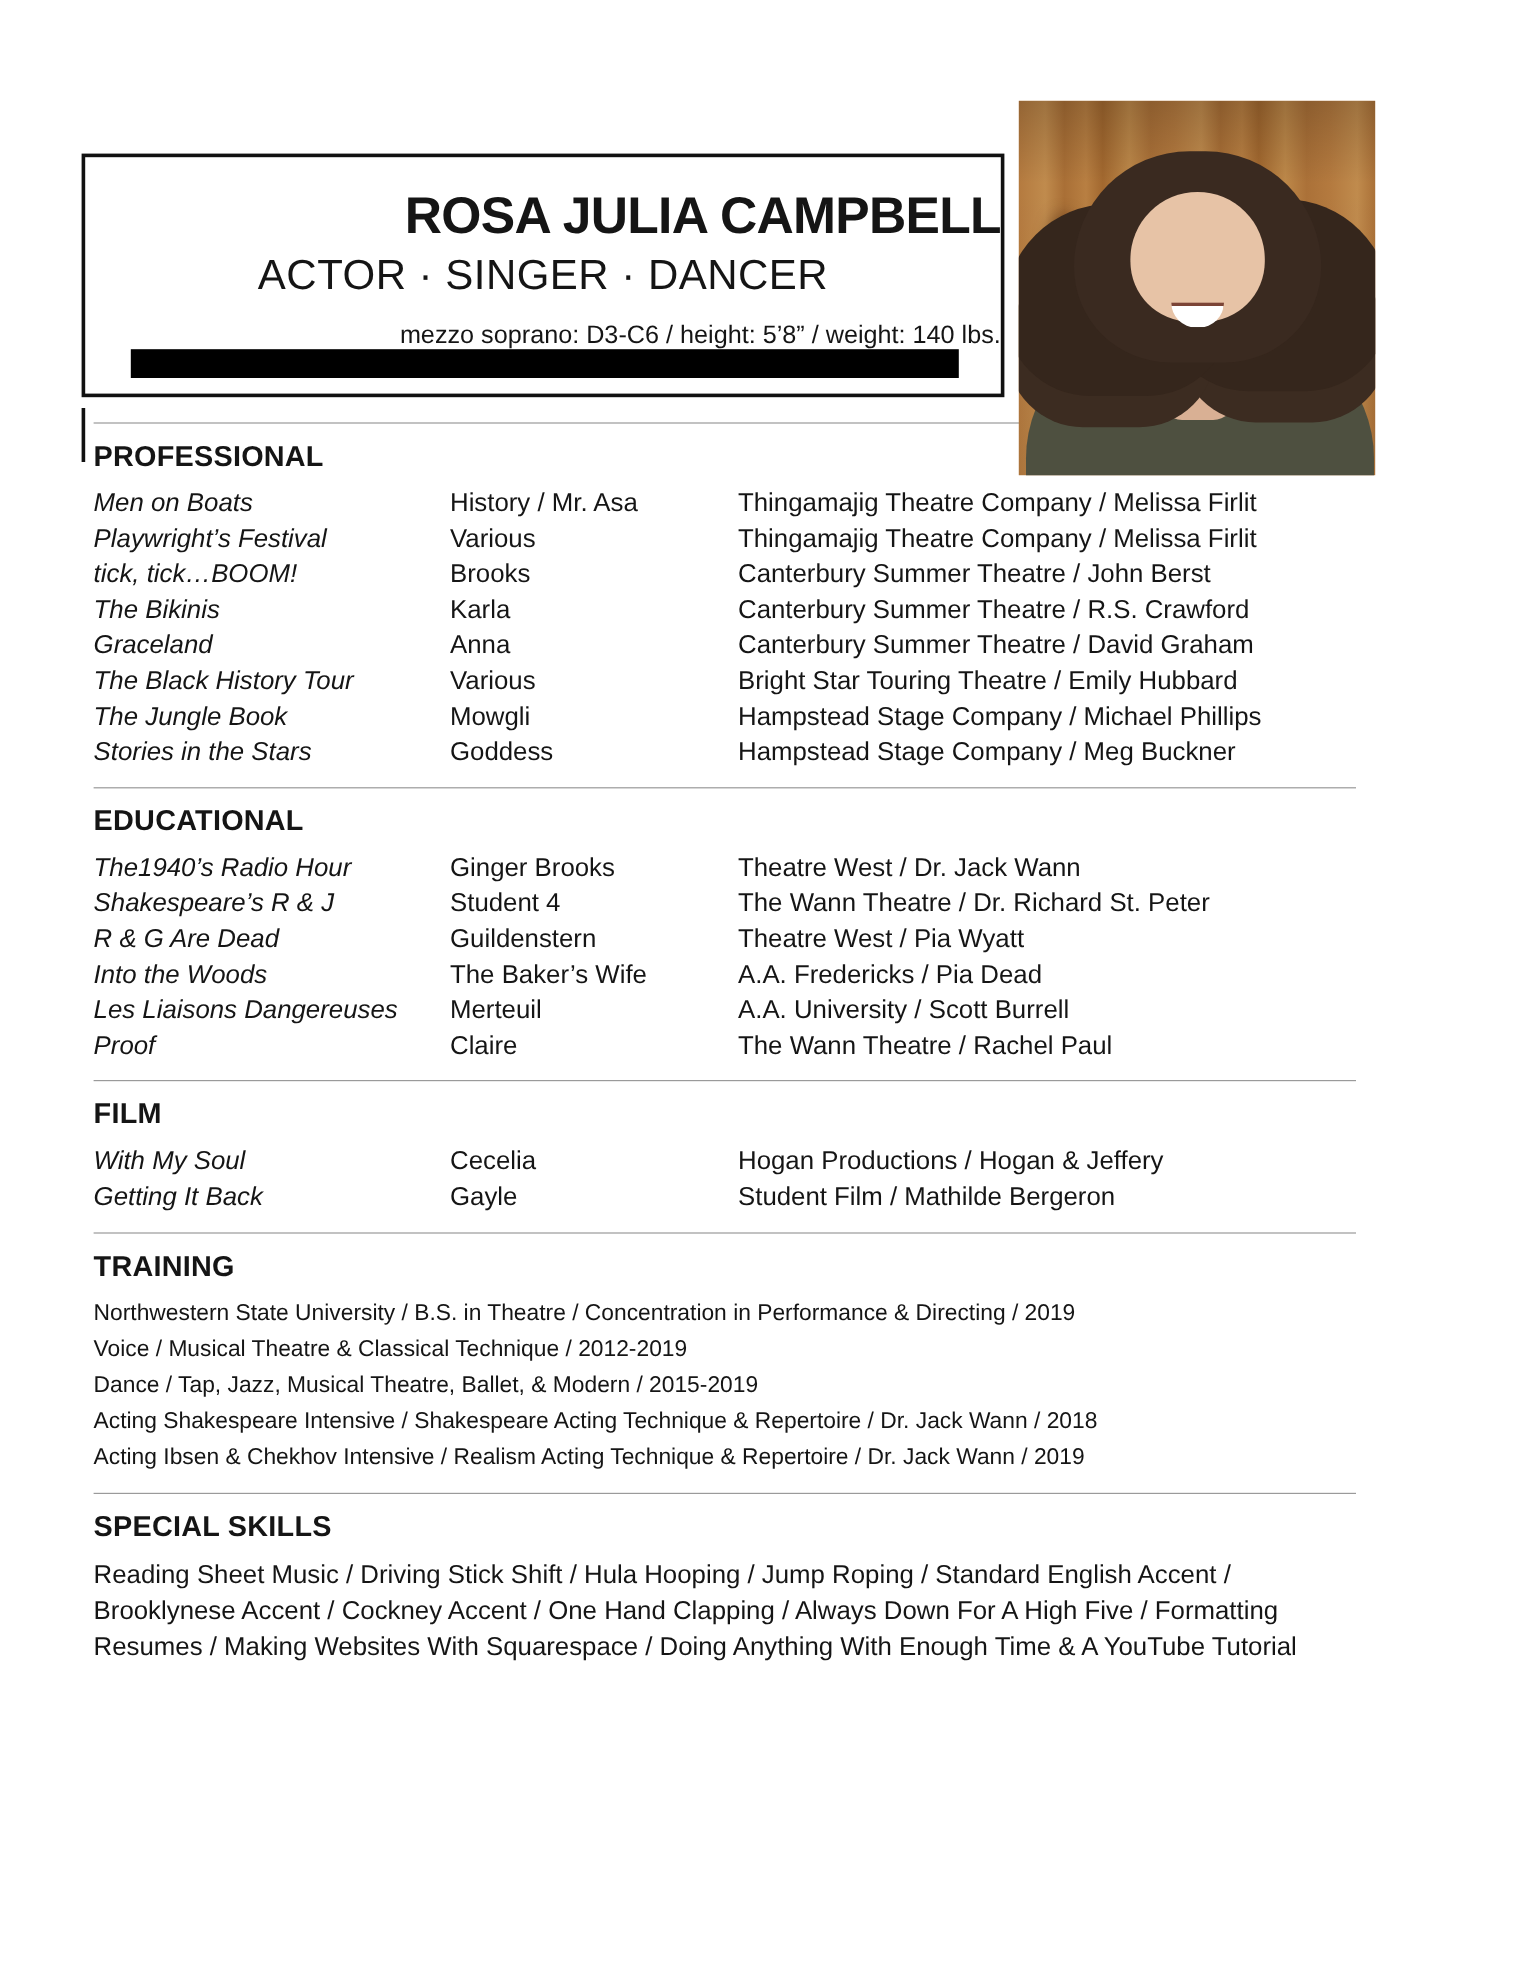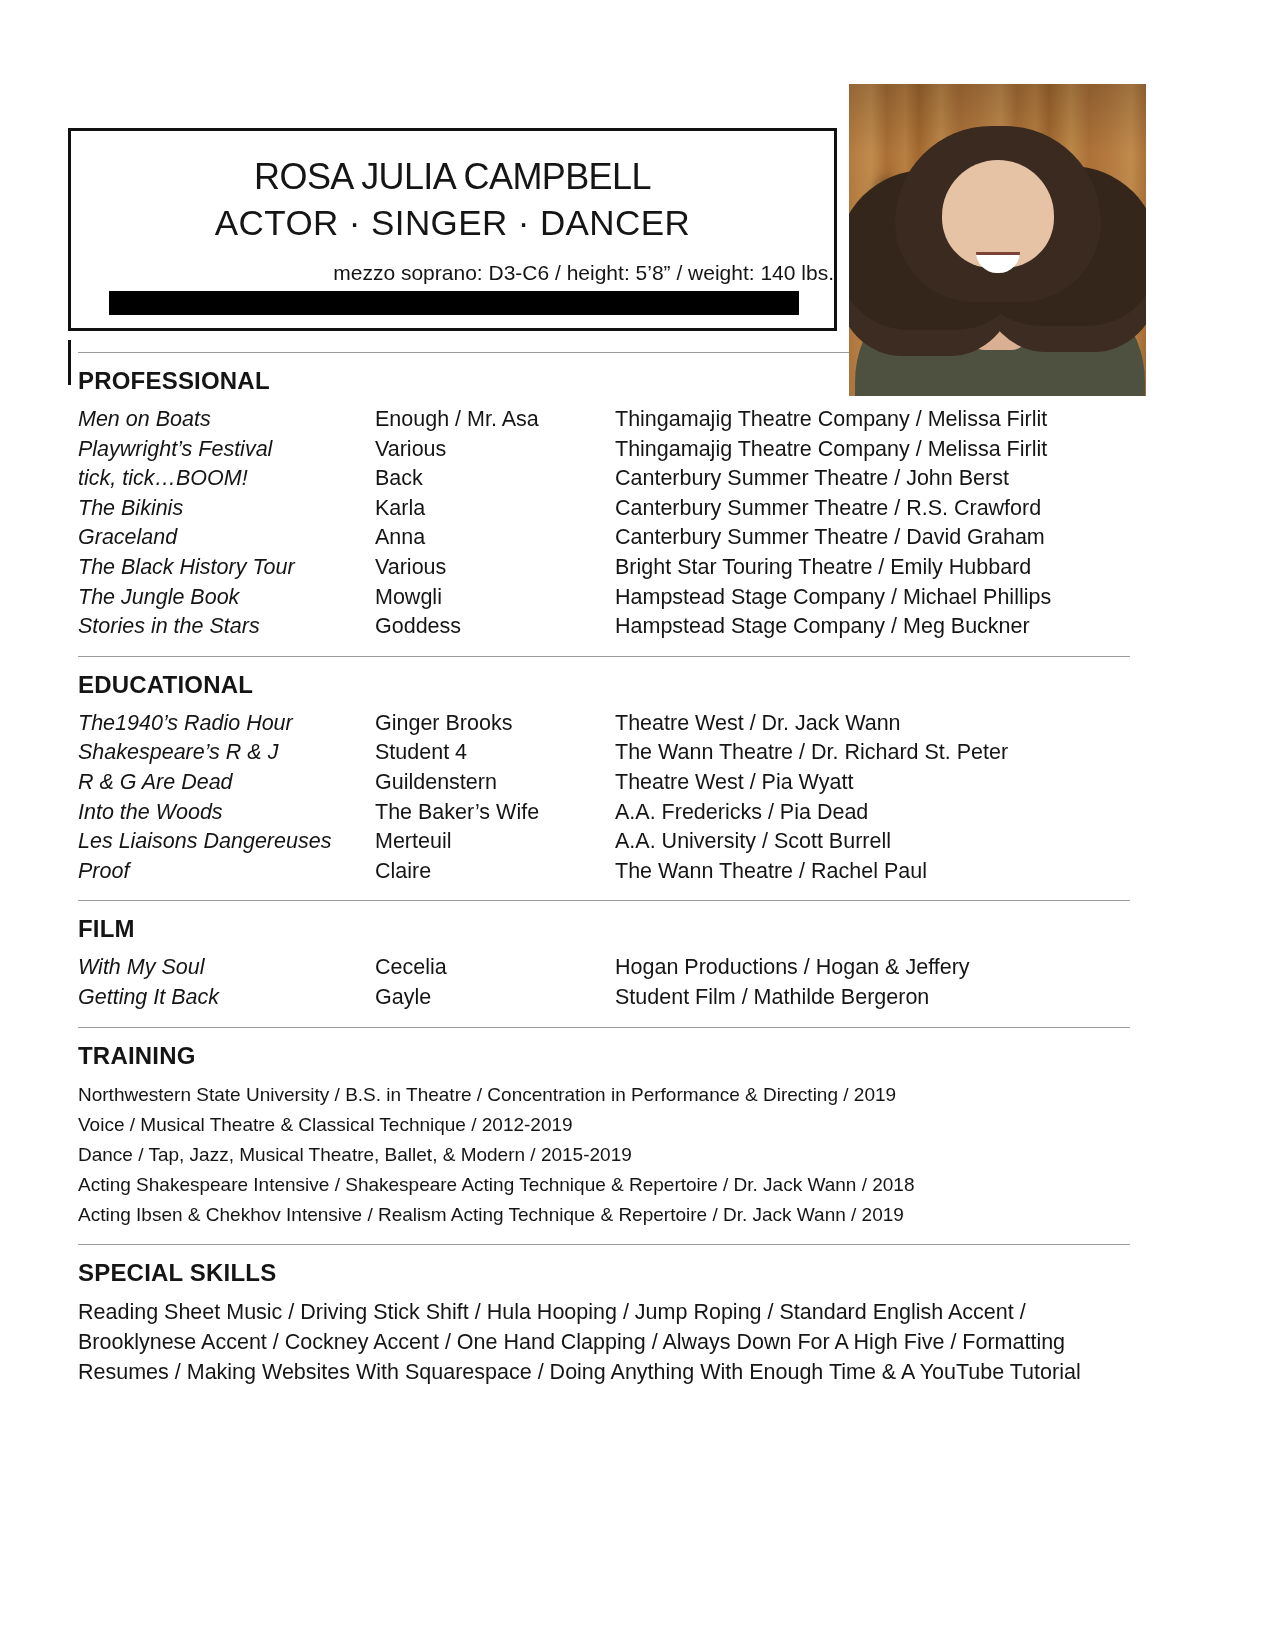--- a/index.html
+++ b/index.html
@@ -150,23 +150,23 @@
     left: 68px;
     top: 128px;
     width: 769px;
     height: 203px;
     border: 3px solid #111111;
     background: #ffffff;
     box-sizing: border-box;
     z-index: 6;
   }
   .name {
-    text-align: center;
-    font-weight: 400;
-    font-size: 36px;
+    text-align: right;
+    font-weight: 700;
+    font-size: 43px;
     letter-spacing: -0.6px;
     line-height: 1;
     margin-top: 28px;
     white-space: nowrap;
   }
   .subtitle {
     text-align: center;
     font-size: 35px;
     font-weight: 400;
     line-height: 1;
@@ -276,31 +276,31 @@
   </div>
 
   <div class="left-rule"></div>
 
   <div class="content">
 
   <hr class="hr">
       <div class="section-head">PROFESSIONAL</div>
       <div class="credit-row">
         <div class="c-show">Men on Boats</div>
-        <div class="c-role">Enough / Mr. Asa</div>
+        <div class="c-role">History / Mr. Asa</div>
         <div class="c-house">Thingamajig Theatre Company / Melissa Firlit</div>
       </div>
       <div class="credit-row">
         <div class="c-show">Playwright’s Festival</div>
         <div class="c-role">Various</div>
         <div class="c-house">Thingamajig Theatre Company / Melissa Firlit</div>
       </div>
       <div class="credit-row">
         <div class="c-show">tick, tick…BOOM!</div>
-        <div class="c-role">Back</div>
+        <div class="c-role">Brooks</div>
         <div class="c-house">Canterbury Summer Theatre / John Berst</div>
       </div>
       <div class="credit-row">
         <div class="c-show">The Bikinis</div>
         <div class="c-role">Karla</div>
         <div class="c-house">Canterbury Summer Theatre / R.S. Crawford</div>
       </div>
       <div class="credit-row">
         <div class="c-show">Graceland</div>
         <div class="c-role">Anna</div>

